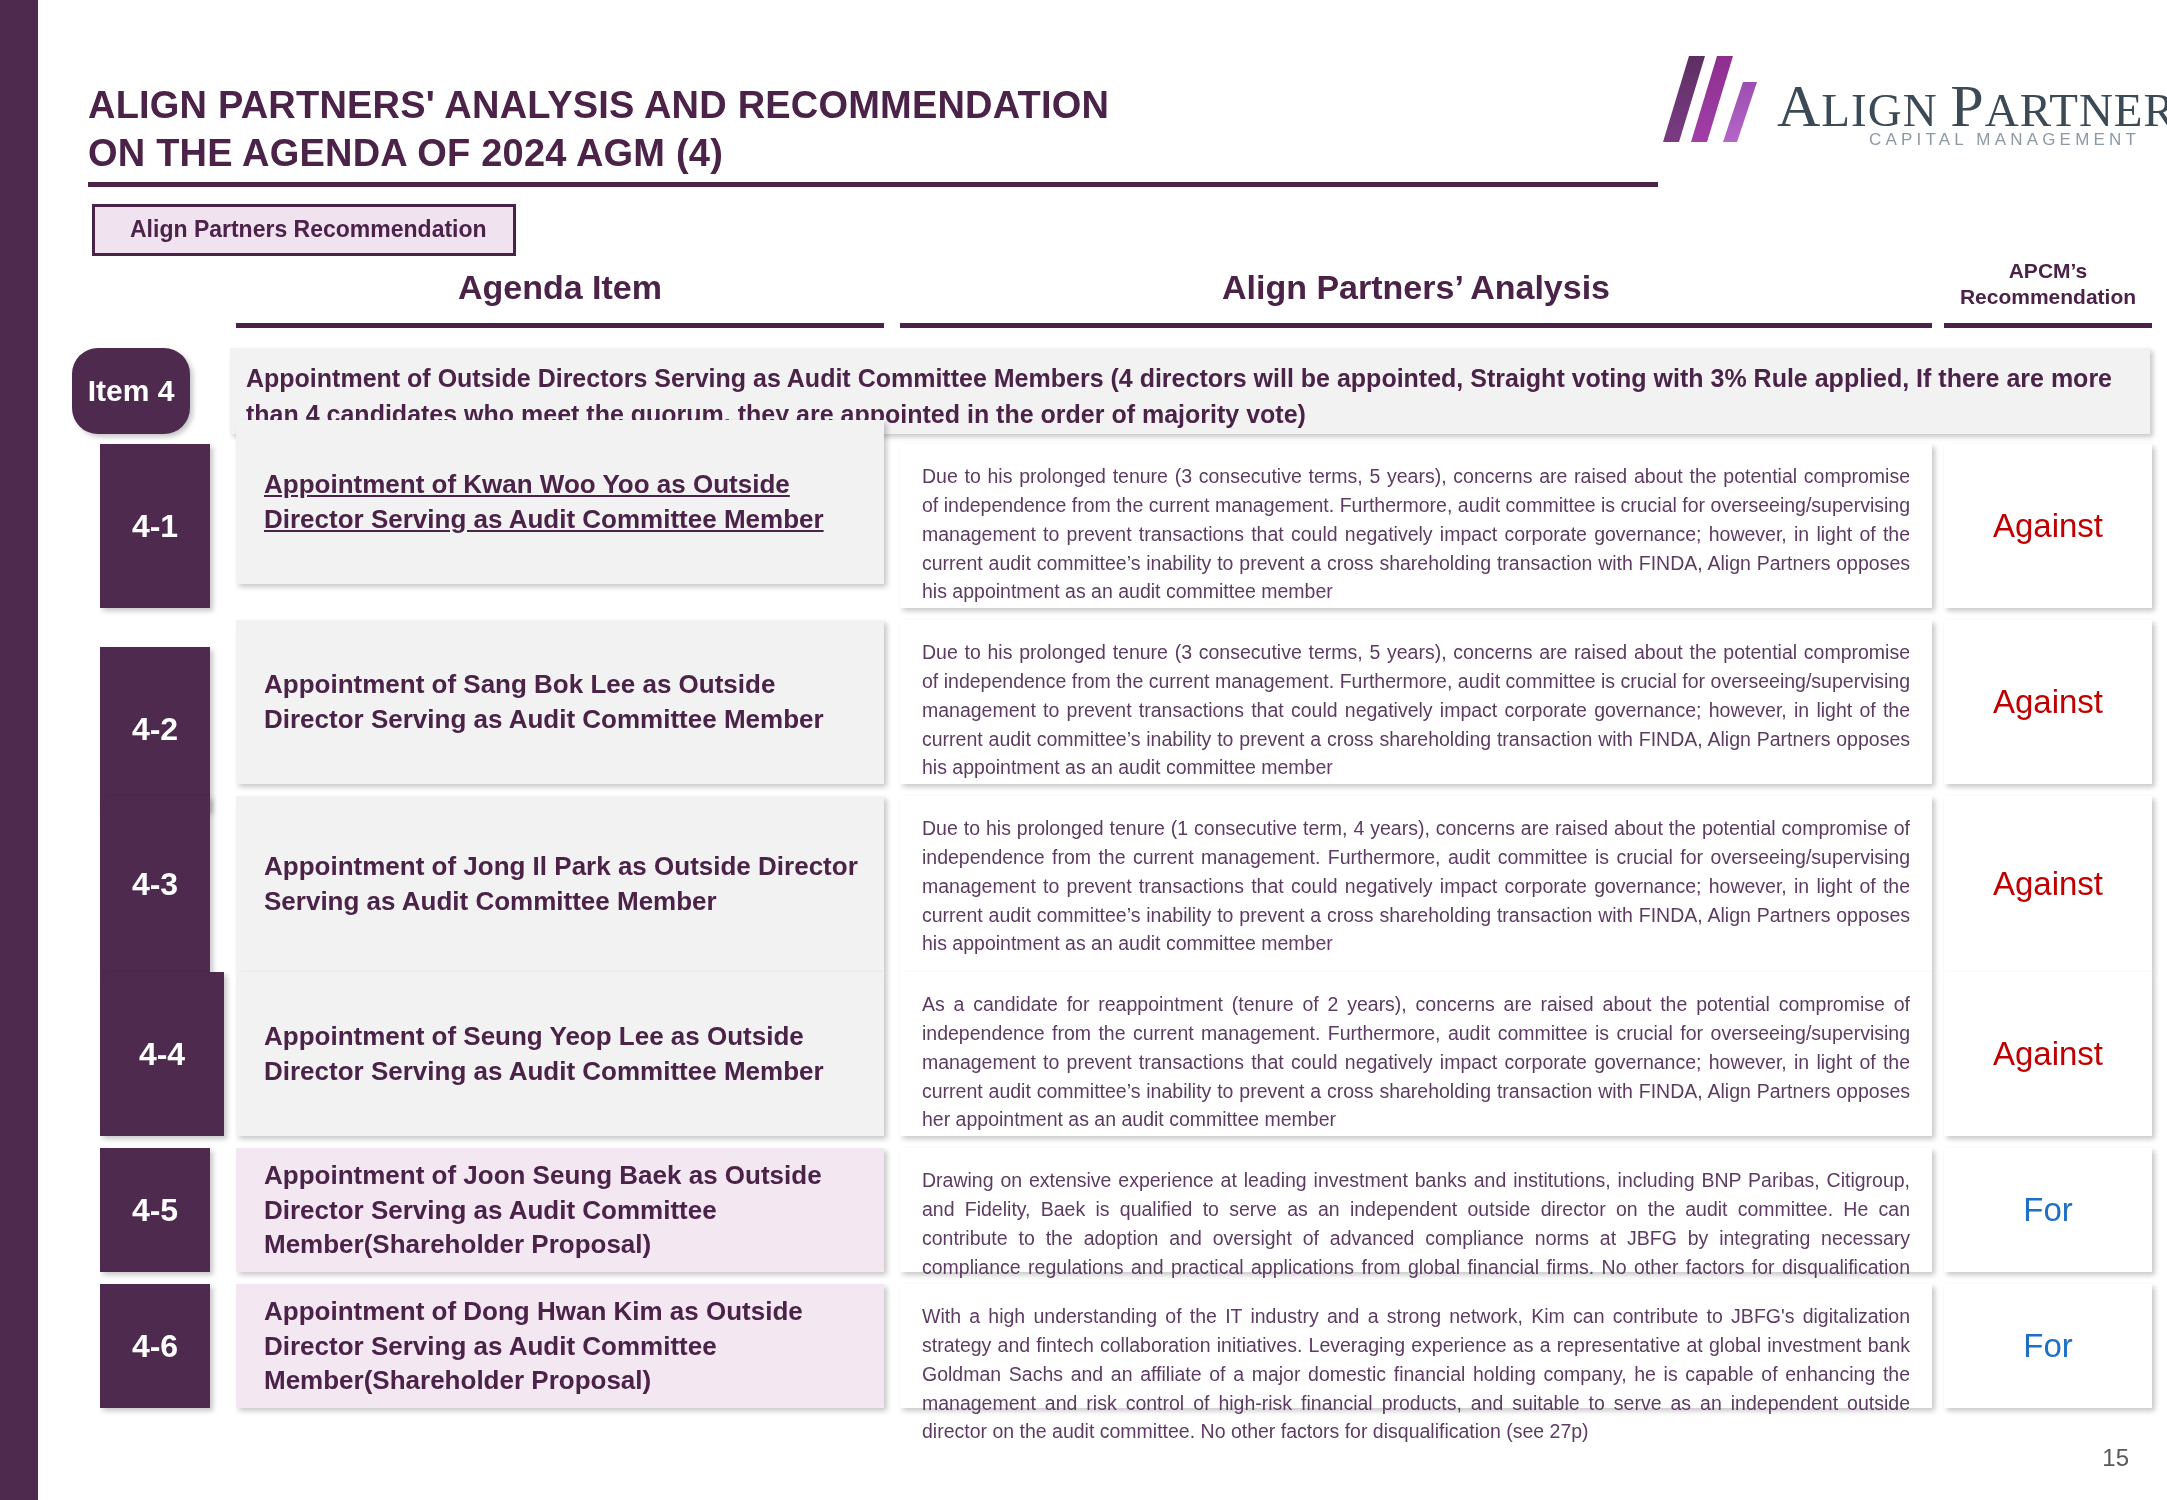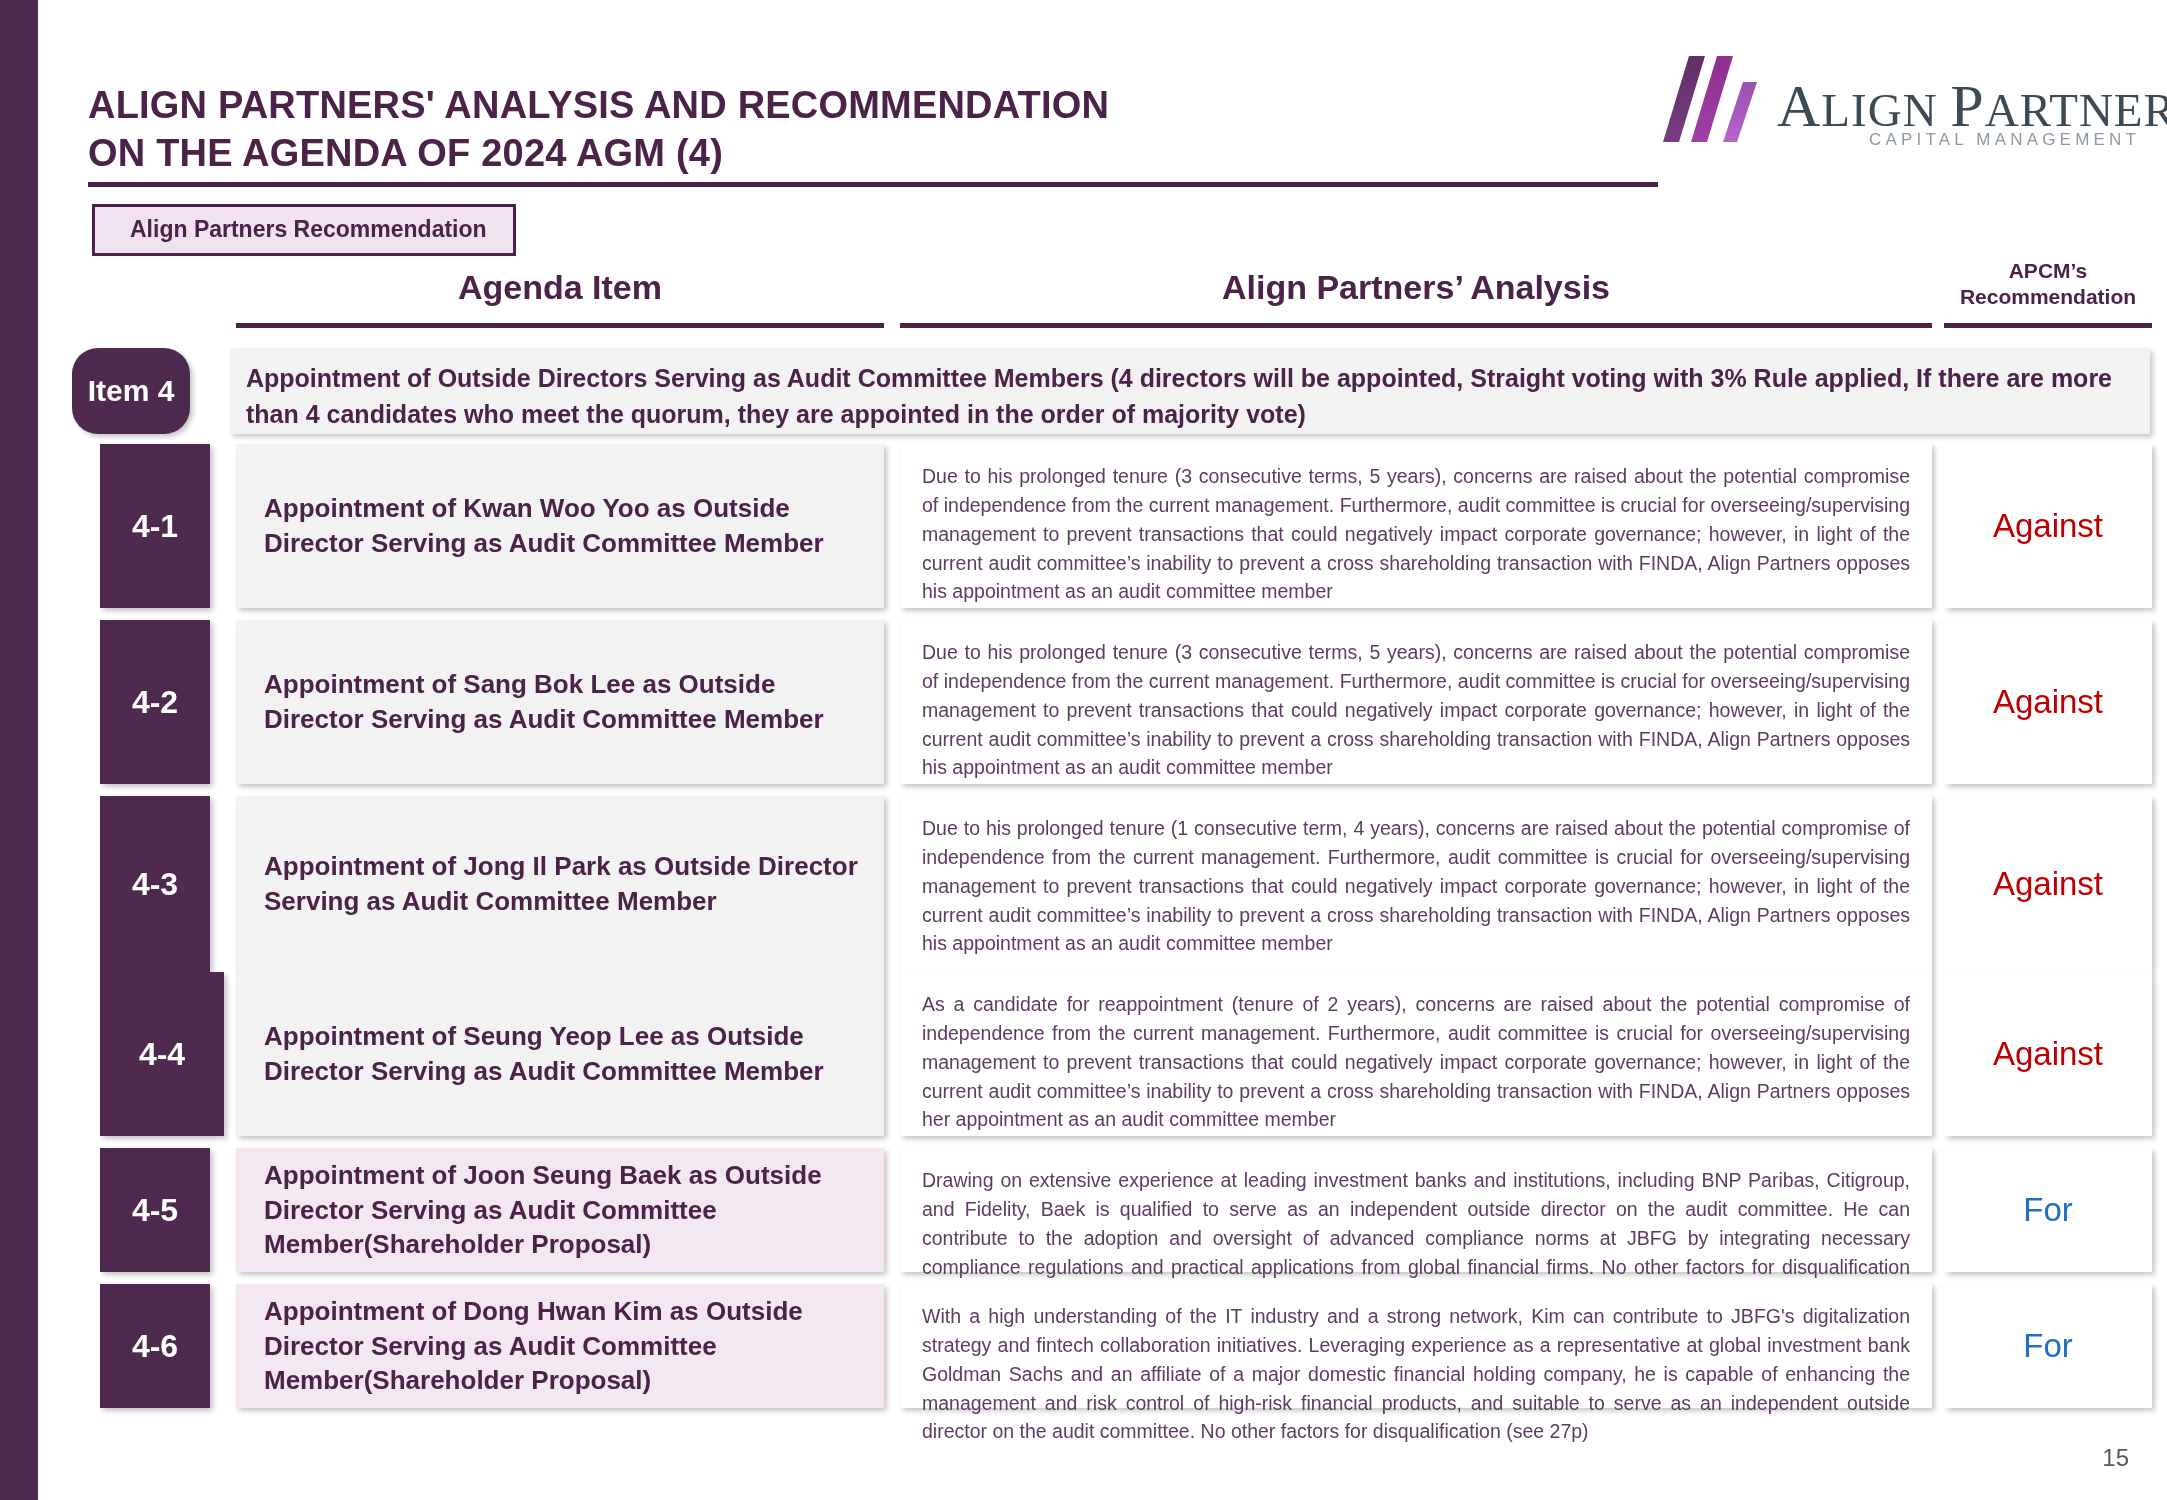--- a/index.html
+++ b/index.html
@@ -275,26 +275,26 @@
   <span class="txt">Recommendation</span>
   <span class="underline"></span>
 </div>
 
 <div class="item-badge">Item 4</div>
 <div class="item-banner">Appointment of Outside Directors Serving as Audit Committee Members (4 directors will be appointed, Straight voting with 3% Rule applied, If there are more than 4 candidates who meet the quorum, they are appointed in the order of majority vote)</div>
 
 <div id="rows-host">
     <div class="row">
       <div class="cell cell-num" style="left: 100px; width: 110px; top: 444px; height: 164px;">4-1</div>
-      <div class="cell cell-agenda" style="left: 236px; width: 648px; top: 444px; height: 164px;">Appointment of Kwan Woo Yoo as Outside Director Serving as Audit Committee Member</div>
+      <div class="cell cell-agenda" style="left: 236px; width: 648px; top: 420px; height: 164px; text-decoration: underline;">Appointment of Kwan Woo Yoo as Outside Director Serving as Audit Committee Member</div>
       <div class="cell cell-analysis" style="left: 900px; width: 1032px; top: 444px; height: 164px;">Due to his prolonged tenure (3 consecutive terms, 5 years), concerns are raised about the potential compromise of independence from the current management. Furthermore, audit committee is crucial for overseeing/supervising management to prevent transactions that could negatively impact corporate governance; however, in light of the current audit committee’s inability to prevent a cross shareholding transaction with FINDA, Align Partners opposes his appointment as an audit committee member</div>
       <div class="cell cell-rec rec-against" style="left: 1944px; width: 208px; top: 444px; height: 164px;">Against</div>
     </div>
     <div class="row">
-      <div class="cell cell-num" style="left: 100px; width: 110px; top: 620px; height: 164px;">4-2</div>
+      <div class="cell cell-num" style="left: 100px; width: 110px; top: 647px; height: 164px;">4-2</div>
       <div class="cell cell-agenda" style="left: 236px; width: 648px; top: 620px; height: 164px;">Appointment of Sang Bok Lee as Outside Director Serving as Audit Committee Member</div>
       <div class="cell cell-analysis" style="left: 900px; width: 1032px; top: 620px; height: 164px;">Due to his prolonged tenure (3 consecutive terms, 5 years), concerns are raised about the potential compromise of independence from the current management. Furthermore, audit committee is crucial for overseeing/supervising management to prevent transactions that could negatively impact corporate governance; however, in light of the current audit committee’s inability to prevent a cross shareholding transaction with FINDA, Align Partners opposes his appointment as an audit committee member</div>
       <div class="cell cell-rec rec-against" style="left: 1944px; width: 208px; top: 620px; height: 164px;">Against</div>
     </div>
     <div class="row">
       <div class="cell cell-num" style="left: 100px; width: 110px; top: 796px; height: 176px;">4-3</div>
       <div class="cell cell-agenda" style="left: 236px; width: 648px; top: 796px; height: 176px;">Appointment of Jong Il Park as Outside Director Serving as Audit Committee Member</div>
       <div class="cell cell-analysis" style="left: 900px; width: 1032px; top: 796px; height: 176px;">Due to his prolonged tenure (1 consecutive term, 4 years), concerns are raised about the potential compromise of independence from the current management. Furthermore, audit committee is crucial for overseeing/supervising management to prevent transactions that could negatively impact corporate governance; however, in light of the current audit committee’s inability to prevent a cross shareholding transaction with FINDA, Align Partners opposes his appointment as an audit committee member</div>
       <div class="cell cell-rec rec-against" style="left: 1944px; width: 208px; top: 796px; height: 176px;">Against</div>
     </div>

